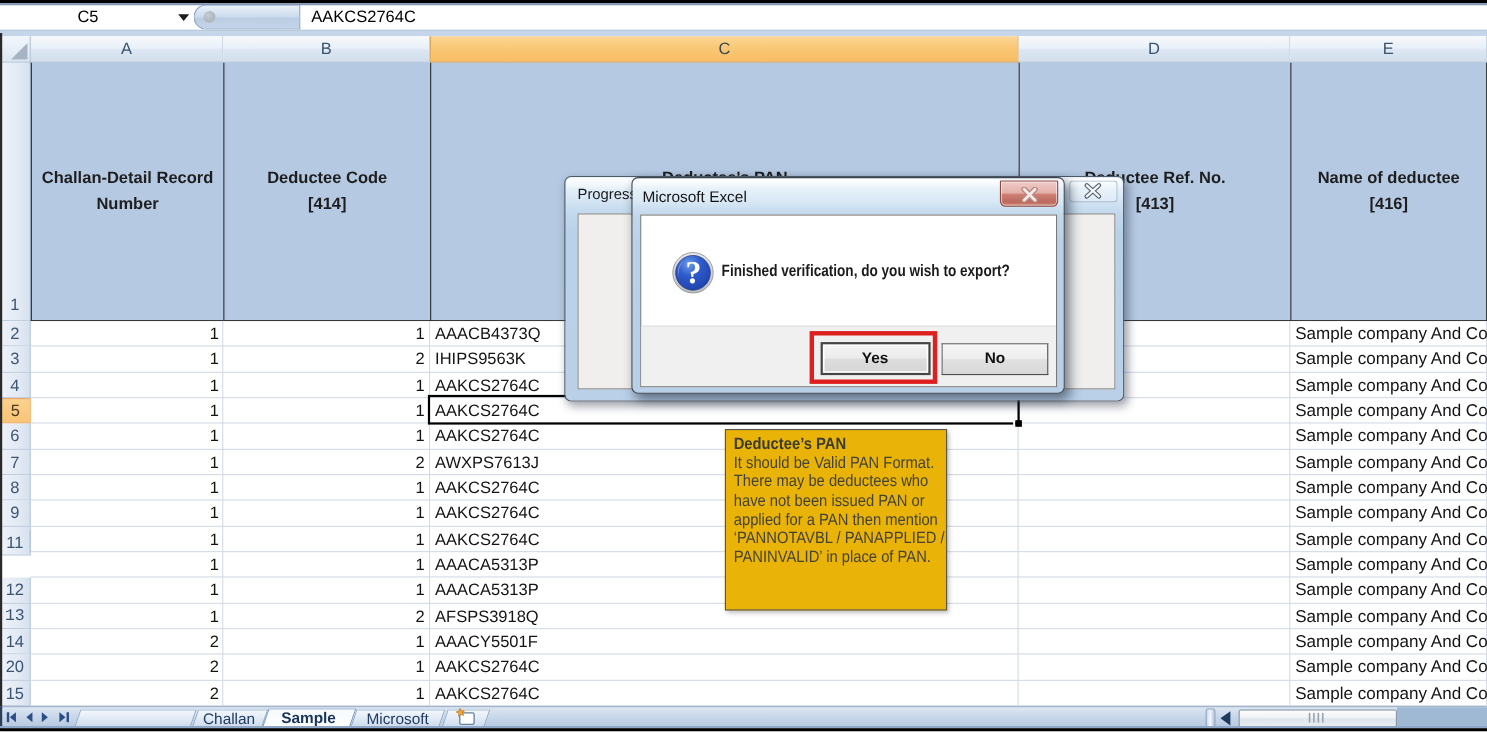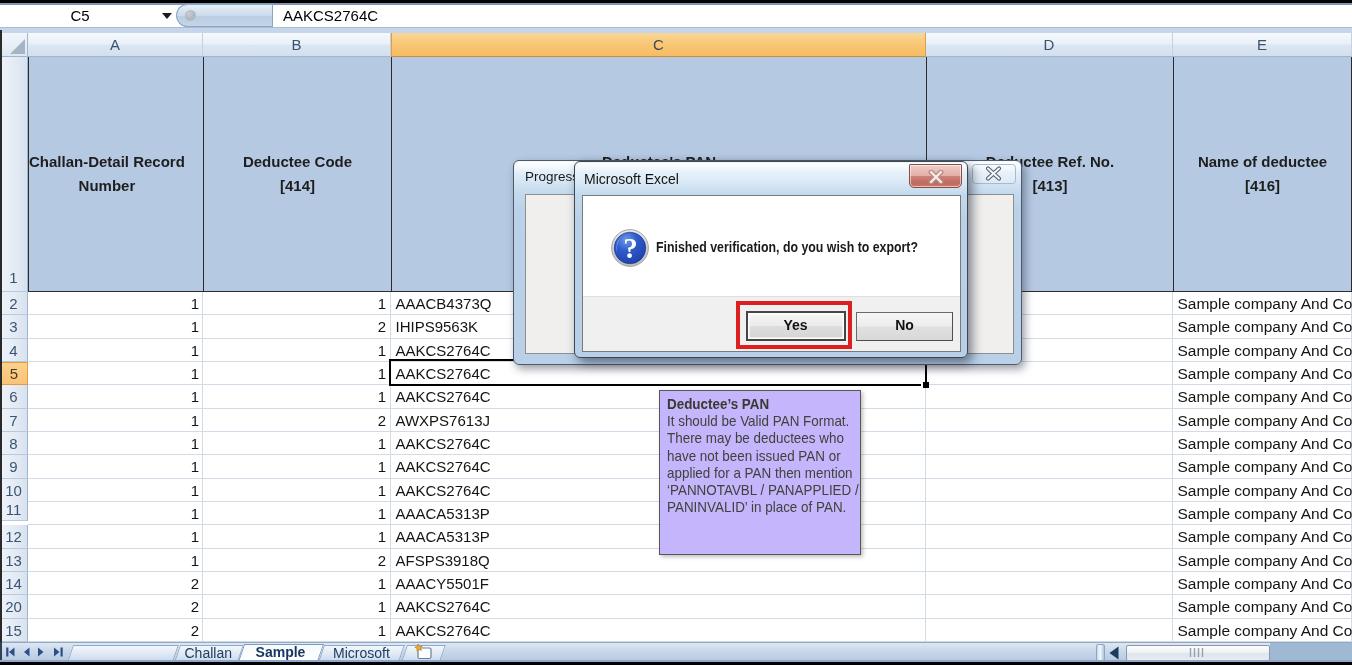--- a/index.html
+++ b/index.html
@@ -37,27 +37,27 @@
 <div class="abs rowhdr" style="left:0;top:57px;width:28px;height:235px;box-sizing:border-box;display:flex;align-items:flex-end;justify-content:center;padding-bottom:5px;">1</div>
 <div class="abs rowhdr" style="left:0;top:292.00px;width:28px;height:23.33px;box-sizing:border-box;line-height:23px;">2</div>
 <div class="abs rowhdr" style="left:0;top:315.33px;width:28px;height:23.33px;box-sizing:border-box;line-height:23px;">3</div>
 <div class="abs rowhdr" style="left:0;top:338.67px;width:28px;height:23.33px;box-sizing:border-box;line-height:23px;">4</div>
 <div class="abs" style="left:0;top:362.00px;width:28px;height:23.33px;box-sizing:border-box;background:linear-gradient(to bottom,#FBD18D,#F9C476);border:1.5px solid #E89A42;color:#4A3A20;font-size:15px;text-align:center;line-height:22px;">5</div>
 <div class="abs rowhdr" style="left:0;top:385.33px;width:28px;height:23.33px;box-sizing:border-box;line-height:23px;">6</div>
 <div class="abs rowhdr" style="left:0;top:408.66px;width:28px;height:23.33px;box-sizing:border-box;line-height:23px;">7</div>
 <div class="abs rowhdr" style="left:0;top:432.00px;width:28px;height:23.33px;box-sizing:border-box;line-height:23px;">8</div>
 <div class="abs rowhdr" style="left:0;top:455.33px;width:28px;height:23.33px;box-sizing:border-box;line-height:23px;">9</div>
 <div class="abs rowhdr" style="left:0;top:478.66px;width:28px;height:23.33px;box-sizing:border-box;line-height:23px;">10</div>
-<div class="abs rowhdr" style="left:0;top:498px;width:28px;height:23.33px;box-sizing:border-box;line-height:23px;">11</div>
+<div class="abs rowhdr" style="left:0;top:482px;width:28px;height:23.33px;box-sizing:border-box;line-height:23px;">11</div>
 <div class="abs rowhdr" style="left:0;top:525.33px;width:28px;height:23.33px;box-sizing:border-box;line-height:23px;">12</div>
-<div class="abs rowhdr" style="left:0;top:548.66px;width:28px;height:23.33px;box-sizing:border-box;line-height:23px;">13</div>
+<div class="abs rowhdr" style="left:0;top:548.66px;width:28px;height:23.33px;box-sizing:border-box;line-height:23px;font-family:Liberation Mono, monospace;">13</div>
 <div class="abs rowhdr" style="left:0;top:572.00px;width:28px;height:23.33px;box-sizing:border-box;line-height:23px;">14</div>
 <div class="abs rowhdr" style="left:0;top:595.33px;width:28px;height:23.33px;box-sizing:border-box;line-height:23px;">20</div>
 <div class="abs rowhdr" style="left:0;top:618.66px;width:28px;height:23.33px;box-sizing:border-box;line-height:23px;">15</div>
-<div class="abs r1cell" style="left:28px;top:57px;width:175px;height:235px;box-sizing:border-box;border-bottom:1.6px solid #2b2b2b;display:flex;align-items:center;line-height:24.5px;">
+<div class="abs r1cell" style="left:28px;top:57px;width:175px;height:235px;box-sizing:border-box;border-bottom:1.6px solid #2b2b2b;display:flex;align-items:center;justify-content:center;line-height:24.5px;">
     <div>Challan-Detail Record<br>Number</div>
   </div>
 <div class="abs r1cell" style="left:203px;top:57px;width:188px;height:235px;box-sizing:border-box;border-bottom:1.6px solid #2b2b2b;display:flex;align-items:center;justify-content:center;line-height:24.5px;">
     <div>Deductee Code<br>[414]</div>
   </div>
 <div class="abs r1cell" style="left:391px;top:57px;width:535px;height:235px;box-sizing:border-box;border-bottom:1.6px solid #2b2b2b;display:flex;align-items:center;justify-content:center;line-height:24.5px;">
     <div>Deductee's PAN<br>[415]</div>
   </div>
 <div class="abs r1cell" style="left:926px;top:57px;width:247px;height:235px;box-sizing:border-box;border-bottom:1.6px solid #2b2b2b;display:flex;align-items:center;justify-content:center;line-height:24.5px;">
     <div>Deductee Ref. No.<br>[413]</div>
@@ -179,21 +179,21 @@
 <div class="abs" style="left:1126px;top:645px;width:144px;height:15.5px;box-sizing:border-box;background:linear-gradient(to bottom,#FDFDFE 0%,#EFF2F5 45%,#DEE4EA 55%,#E9EDF2 100%);border:1px solid #8A97A8;border-radius:2px;"></div>
 <svg class="abs" style="left:1189px;top:648px;" width="18" height="9" viewBox="0 0 18 9">
     <g stroke="#97A1AD" stroke-width="1.4">
       <path d="M1.5 0 L1.5 9 M5.5 0 L5.5 9 M9.5 0 L9.5 9 M13.5 0 L13.5 9"></path>
     </g>
   </svg>
 <div class="abs" style="left:1270px;top:643px;width:82px;height:18px;background:#9FB8D4;"></div>
 <div class="abs" style="left:0;top:642px;width:1.6px;height:20px;background:#2E3F58;"></div>
 <div class="abs" style="left:0;top:660px;width:1352px;height:2px;background:#8FA8C9;"></div>
 <div class="abs" style="left:0;top:662px;width:1352px;height:3px;background:#000;"></div>
-<div class="abs" style="left:658.5px;top:390px;width:202px;height:164.5px;box-sizing:border-box;background:#c4b5fd;border:1px solid #57574F;box-shadow:2px 2px 4px rgba(0,0,0,0.25);z-index:5;padding:4px 0 0 7px;color:#42423A;font-size:15px;line-height:17.2px;overflow:hidden;">
+<div class="abs" style="left:658.5px;top:390px;width:202px;height:164.5px;box-sizing:border-box;background:#eab308;border:1px solid #57574F;box-shadow:2px 2px 4px rgba(0,0,0,0.25);z-index:5;padding:4px 0 0 7px;color:#42423A;font-size:15px;line-height:17.2px;overflow:hidden;">
     <div style="width:224px;transform:scaleX(0.895);transform-origin:left top;white-space:nowrap;"><div style="font-weight:bold;color:#3A3A2E;">Deductee’s PAN</div>It should be Valid PAN Format.<br>There may be deductees who<br>have not been issued PAN or<br>applied for a PAN then mention<br>‘PANNOTAVBL / PANAPPLIED /<br>PANINVALID’ in place of PAN.</div>
   </div>
 <div class="abs" style="left:513px;top:160px;width:509px;height:205px;z-index:10;border-radius:6px;border:1.4px solid #4F5A68;box-sizing:border-box;background:linear-gradient(to bottom,#F3F9FD 0%,#DCEAF6 8%,#C3D9ED 16%,#BAD2E9 24%,#B9D0E8 100%);box-shadow:3px 4px 9px rgba(30,40,60,0.45);">
     <div style="position:absolute;left:1px;top:1px;right:1px;height:10px;background:linear-gradient(to bottom,#FDFEFF,rgba(255,255,255,0));border-radius:5px 5px 0 0;"></div>
     <div style="position:absolute;left:11px;top:8px;font-size:13.5px;color:#1A1A1A;">Progress</div>
     <svg style="position:absolute;left:458px;top:2.5px;" width="44" height="20" viewBox="0 0 44 20">
       <rect x="0.5" y="0.5" width="43" height="19" rx="3" fill="rgba(255,255,255,0.22)" stroke="#A8BACD"></rect>
       <path d="M16 4.5 L27 14.5 M27 4.5 L16 14.5" stroke="#56636F" stroke-width="4.2" stroke-linecap="round"></path>
       <path d="M16 4.5 L27 14.5 M27 4.5 L16 14.5" stroke="#F4F7FA" stroke-width="2" stroke-linecap="round"></path>
     </svg>

